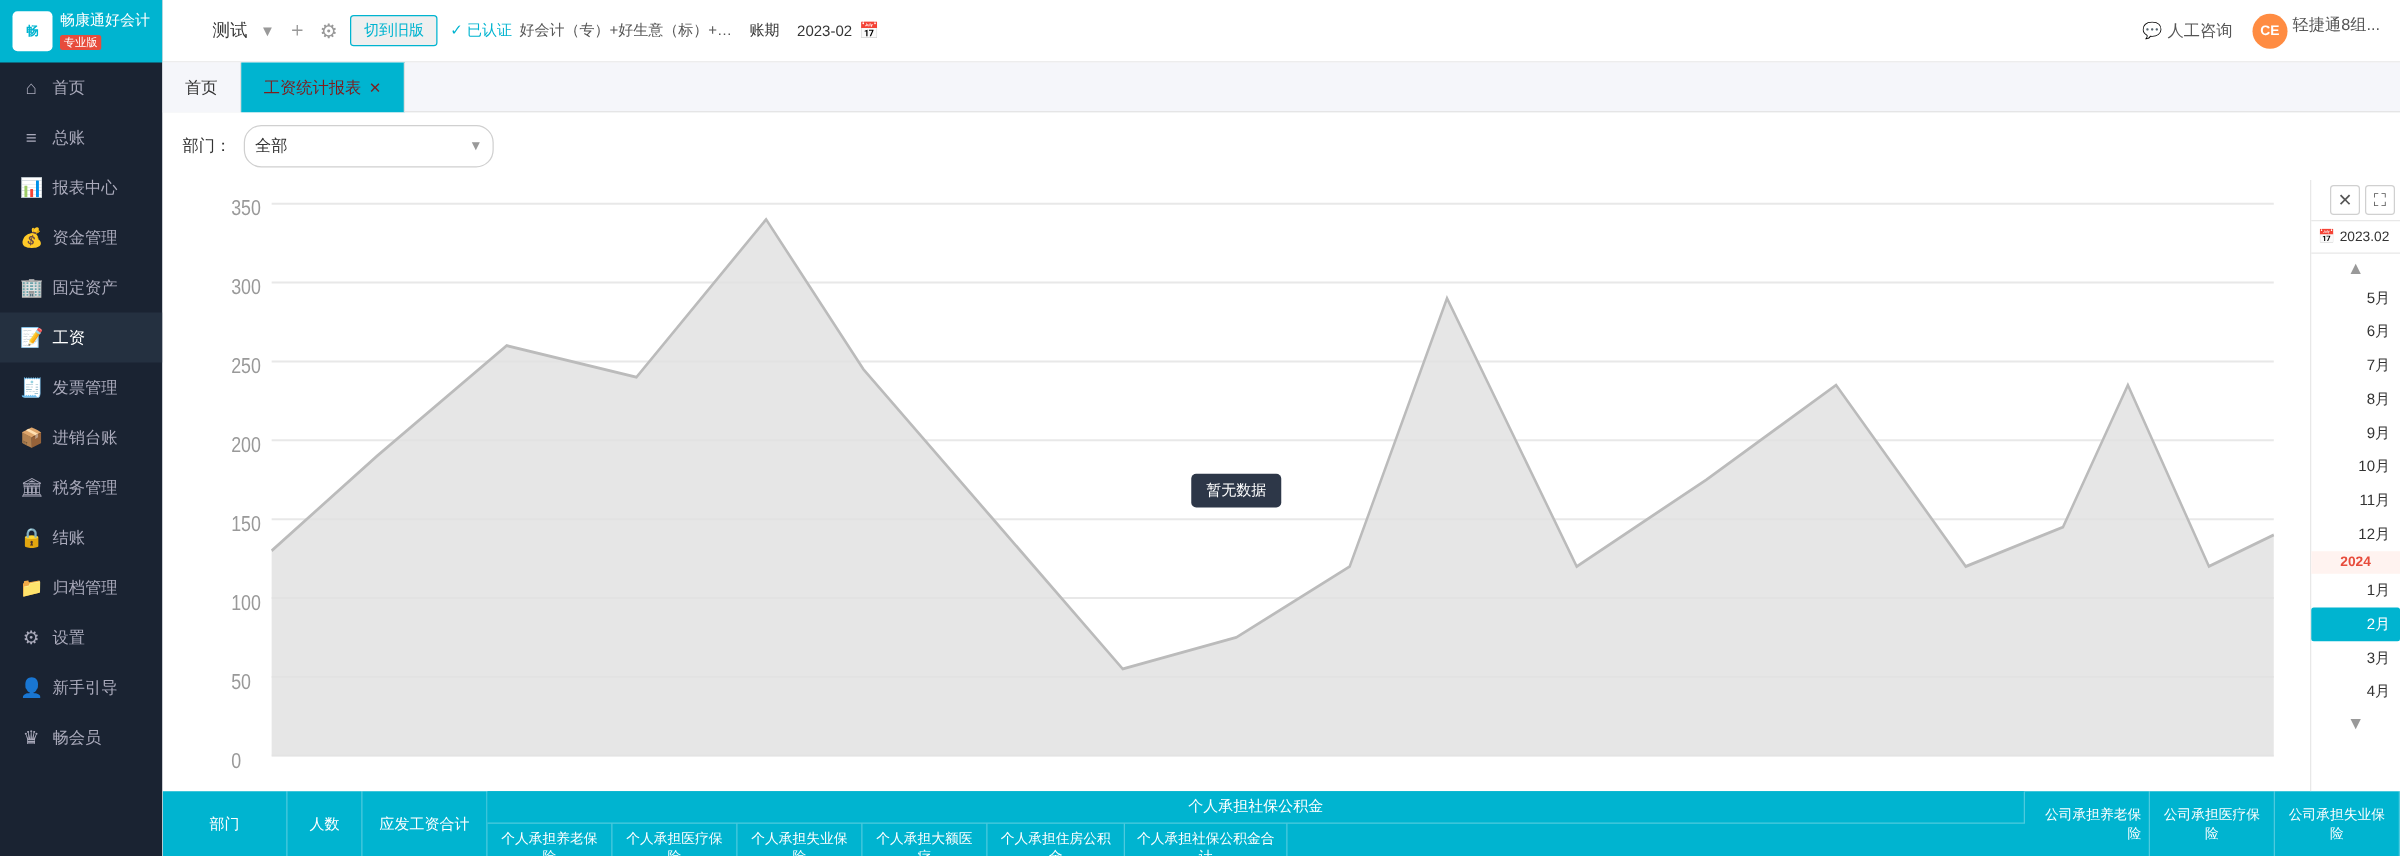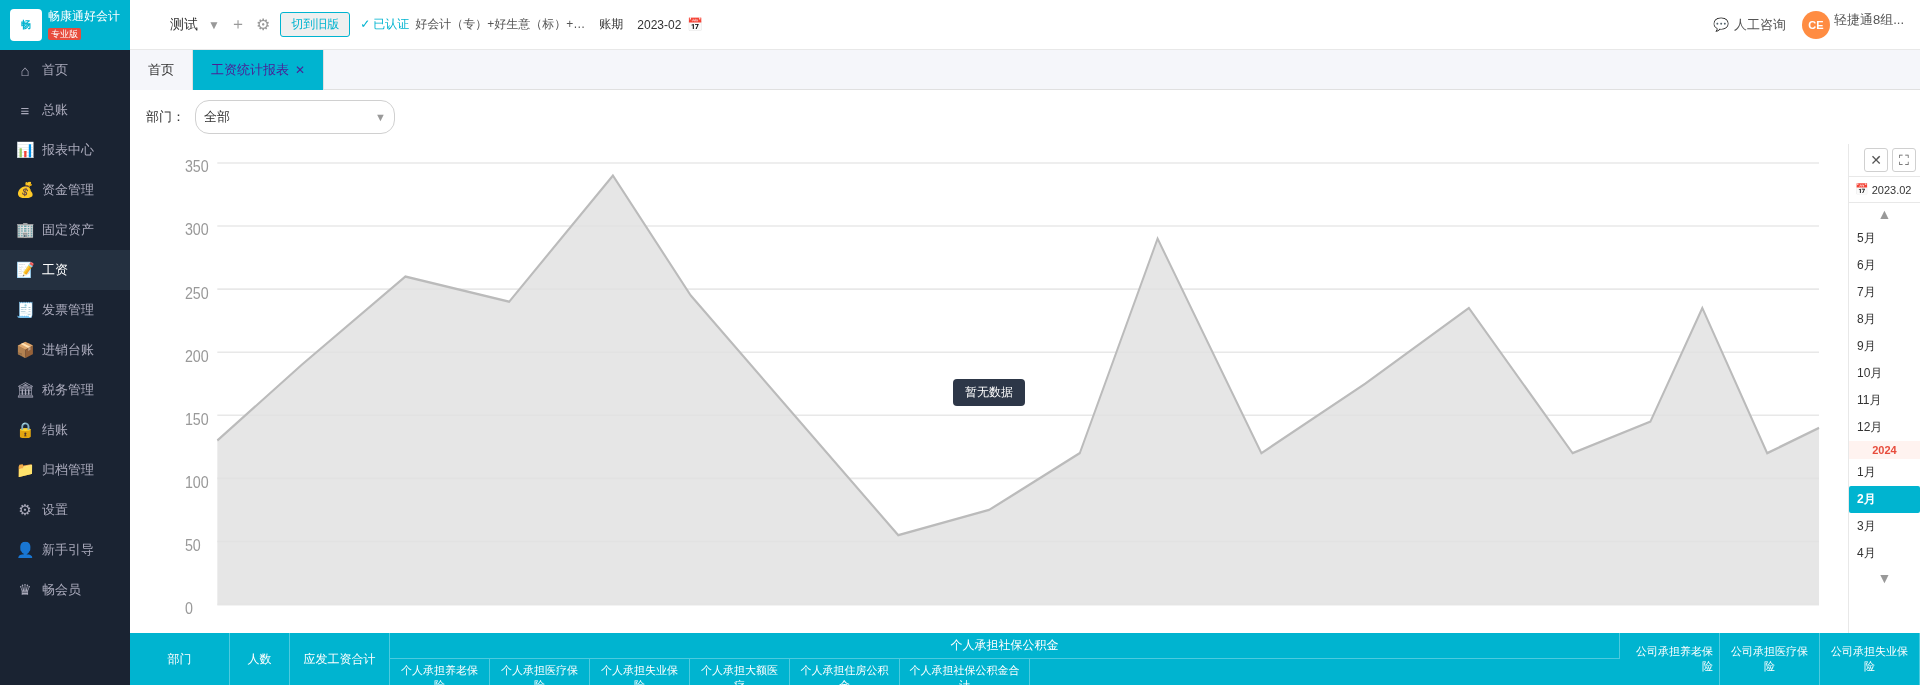--- a/index.html
+++ b/index.html
@@ -70,21 +70,21 @@
       color: #00b4d0;
       padding: 3px 10px;
       border-radius: 3px;
       font-size: 12px;
       cursor: pointer;
     }
     .topbar-status {
       display: flex; align-items: center; gap: 6px;
       font-size: 12px; color: #555;
     }
-    .topbar-certified { color: #00b4d0; font-family: Liberation Serif, serif; }
+    .topbar-certified { color: #00b4d0; }
     .topbar-period { margin-left: 8px; font-size: 12px; color: #333; }
     .topbar-period-icon { color: #00b4d0; font-size: 13px; }
     .topbar-right {
       margin-left: auto;
       display: flex; align-items: center; gap: 16px;
     }
     .topbar-consult { display: flex; align-items: center; gap: 4px; color: #555; font-size: 13px; cursor: pointer; }
     .topbar-user { display: flex; gap: 4px; color: #555; font-size: 13px; cursor: pointer; }
     .topbar-avatar {
       width: 28px; height: 28px; border-radius: 50%;
@@ -104,21 +104,21 @@
       flex-shrink: 0;
     }
     .tab-item {
       height: 40px;
       padding: 0 18px;
       display: flex; align-items: center; gap: 6px;
       cursor: pointer; font-size: 13px; color: #555;
       border-right: 1px solid #e0e0e0;
     }
     .tab-item.home { background: #f5f6fa; color: #333; }
-    .tab-item.active { background: #00b4d0; color: #4c1d95; }
+    .tab-item.active { background: #00b4d0; color: #7f1d1d; }
     .tab-close { font-size: 12px; cursor: pointer; }
 
     
     .content {
       flex: 1;
       background: white;
       display: flex;
       flex-direction: column;
       overflow: hidden;
       position: relative;
@@ -216,31 +216,30 @@
       display: flex; align-items: center; gap: 3px;
     }
     .date-input-val { font-size: 11px; color: #333; flex: 1; }
     .date-nav-up, .date-nav-down {
       display: flex; justify-content: center;
       padding: 3px 0;
       color: #999; font-size: 14px; cursor: pointer;
     }
     .date-month-item {
       padding: 5px 8px;
-      text-align: left;
+      text-align: right;
       font-size: 12px;
       color: #333;
       cursor: pointer;
     }
     .date-month-item.active-year { color: #e74c3c; font-weight: bold; }
     .date-month-item.active {
       background: #00b4d0;
       color: white;
       border-radius: 2px;
-      font-weight: bold;
     }
 
     
     .table-header {
       background: #00b4d0;
       height: 52px;
       display: flex;
       flex-shrink: 0;
       align-items: stretch;
     }

